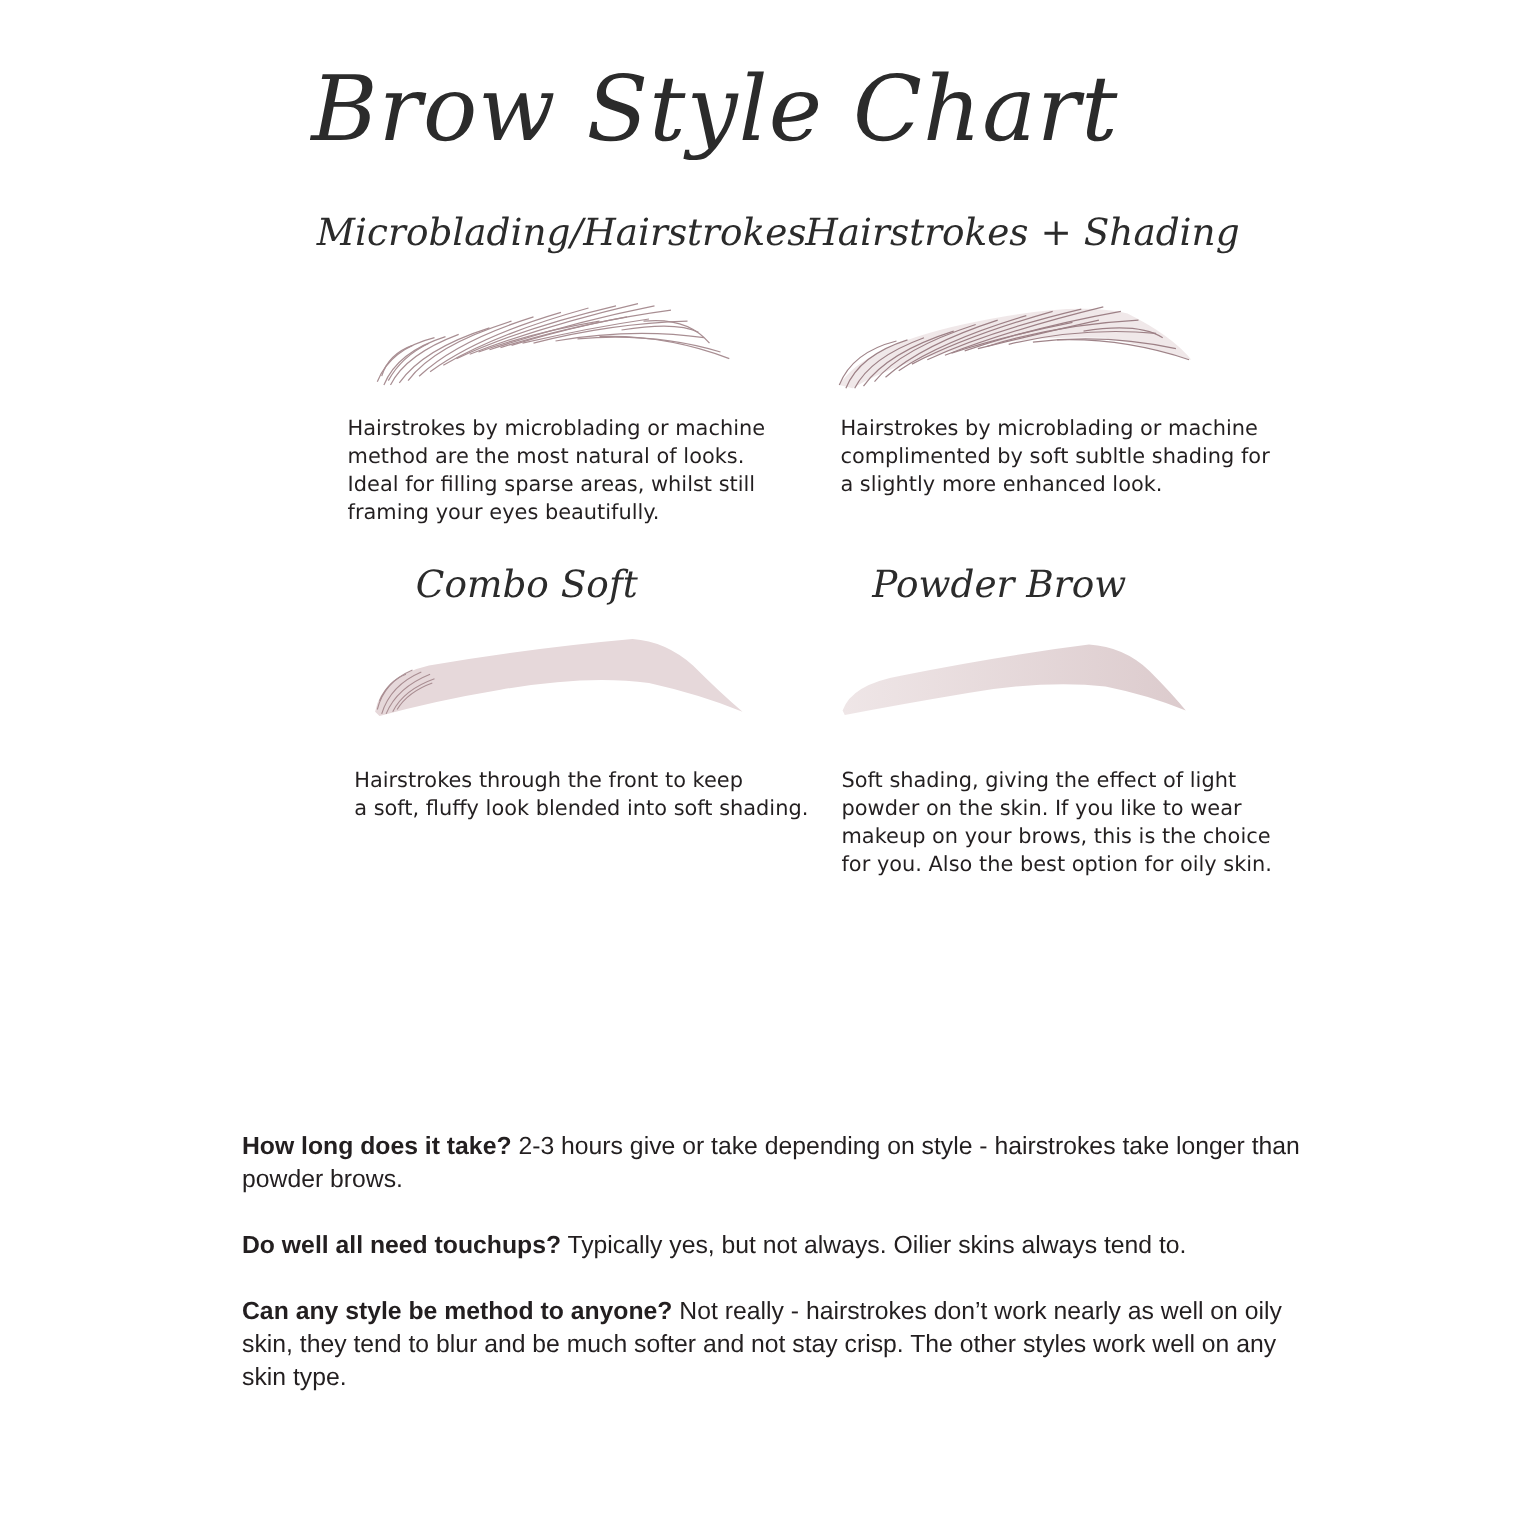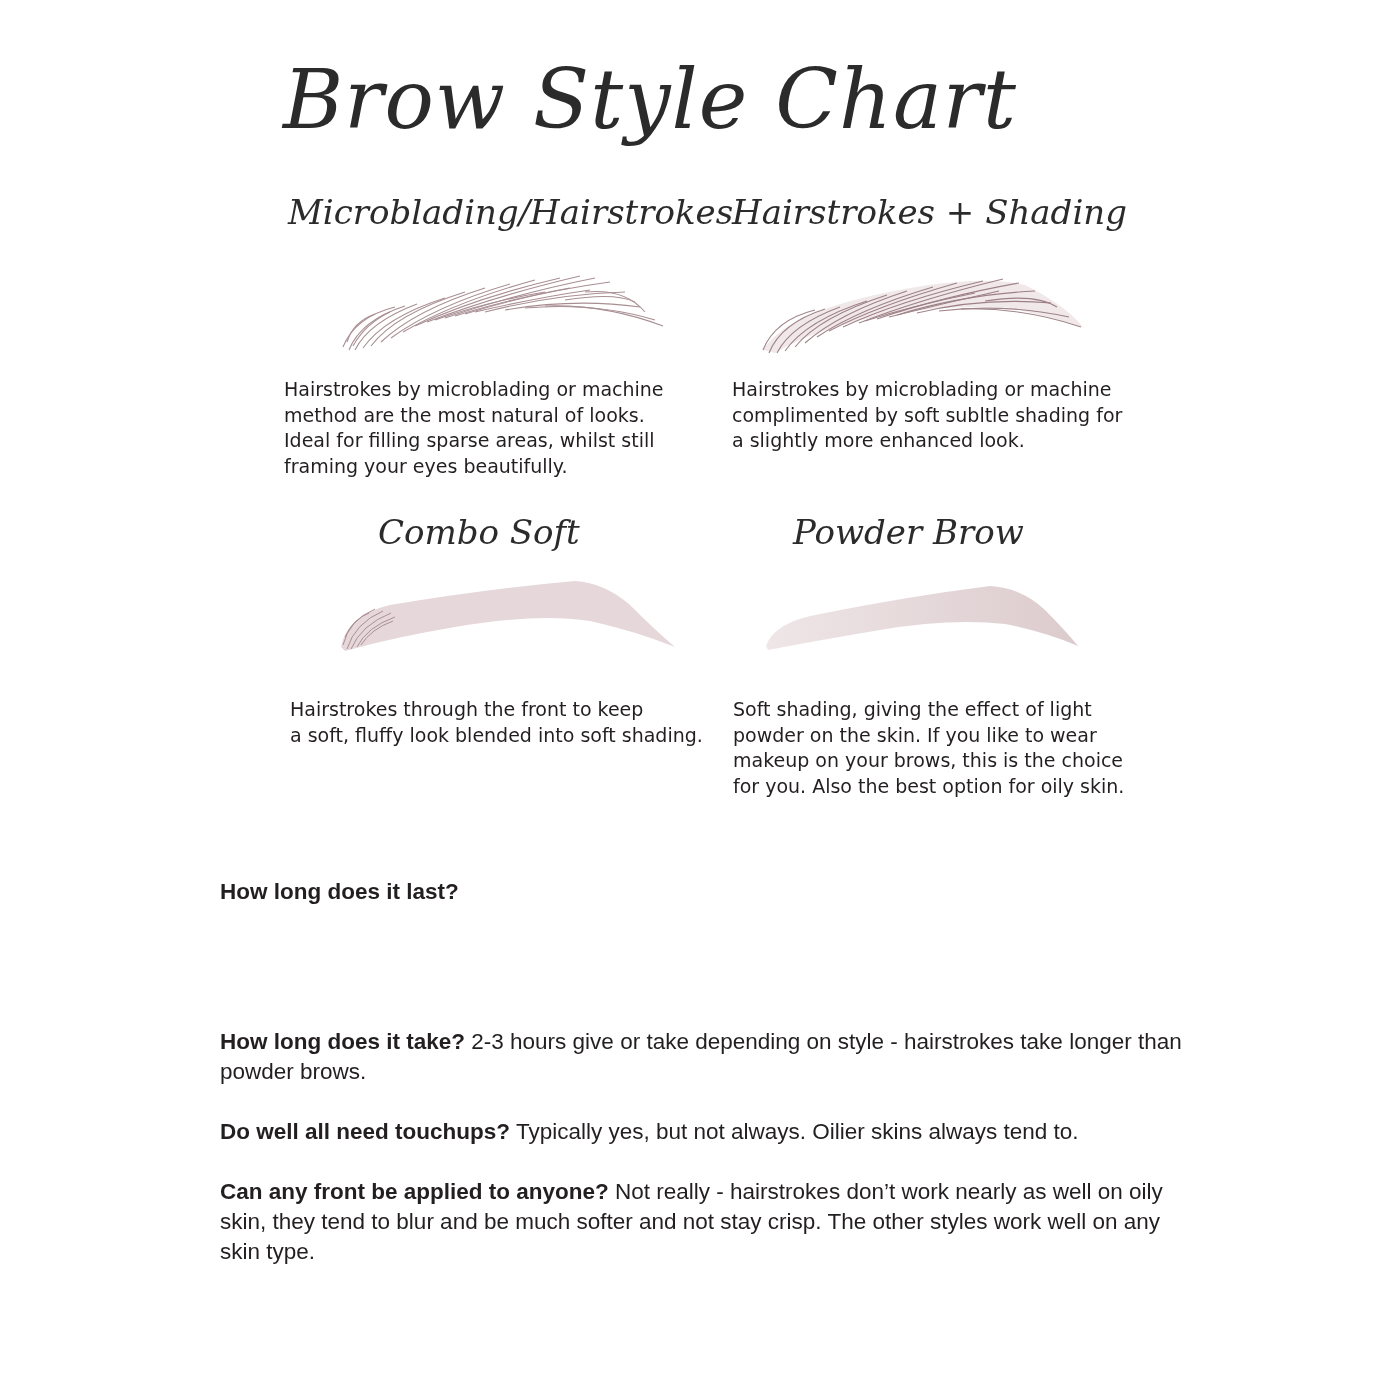--- a/index.html
+++ b/index.html
@@ -1,20 +1,20 @@
 <!DOCTYPE html>
 <html><head>
   <meta charset="utf-8">
   <style>
     html, body { margin: 0; padding: 0; background: #ffffff; }
     body { width: 1400px; height: 1400px; position: relative; overflow: hidden; color: #231f20; font-family: "DejaVu Sans", sans-serif; }
     .title { position: absolute; left: 0; width: 1300px; top: 52px; text-align: center;
       font-family: "DejaVu Serif", serif; font-style: italic; font-size: 82px; color: #2b2b2b; letter-spacing: 1px; }
     .heading { position: absolute; font-family: "DejaVu Serif", serif; font-style: italic; font-size: 34px; color: #2b2b2b; white-space: nowrap; }
-    .desc { position: absolute; font-family: "DejaVu Sans", sans-serif; font-size: 19px; line-height: 25.5px; color: #231f20; white-space: pre-line; }
+    .desc { position: absolute; font-family: "DejaVu Sans", sans-serif; font-size: 19px; line-height: 25.5px; color: #231f20; white-space: pre-line; margin-left: 32px; }
     .brow { position: absolute; }
     .faq { position: absolute; left: 220px; width: 980px; font-family: "Liberation Sans", sans-serif; font-size: 22.5px; line-height: 30px; color: #231f20; }
     .faq p { margin: 0; }
     .faq .q { font-weight: bold; }
   </style>
 </head>
 <body>
 
 <div class="title">Brow Style Chart</div>
 
@@ -103,26 +103,25 @@
     </linearGradient>
   </defs>
   <path d="M6 68 Q14 44 60 36 Q150 18 230 8 Q262 10 285 32 Q305 52 318 68 Q285 54 245 46 Q190 40 120 52 Q60 62 8 72 Z" fill="url(#pg)"></path>
 </svg>
 <div class="desc" style="left:733px; top:697px;">Soft shading, giving the effect of light
 powder on the skin. If you like to wear
 makeup on your brows, this is the choice
 for you. Also the best option for oily skin.</div>
 
 <div class="faq" style="top:877px;">
-  <p class="q">How long does it last?</p>
 </div>
 
 <div class="faq" style="top:1027px;">
   <p><span class="q">How long does it take?</span> <span>2-3 hours give or take depending on style - hairstrokes take longer than powder brows.</span></p>
 </div>
 
 <div class="faq" style="top:1117px;">
   <p><span class="q">Do well all need touchups?</span> <span>Typically yes, but not always. Oilier skins always tend to.</span></p>
 </div>
 
 <div class="faq" style="top:1177px;">
-  <p><span class="q">Can any front be applied to anyone?</span> <span>Not really - hairstrokes don’t work nearly as well on oily skin, they tend to blur and be much softer and not stay crisp. The other styles work well on any skin type.</span></p>
+  <p><span class="q">Can any style be method to anyone?</span> <span>Not really - hairstrokes don’t work nearly as well on oily skin, they tend to blur and be much softer and not stay crisp. The other styles work well on any skin type.</span></p>
 </div>
 
 </body></html>

